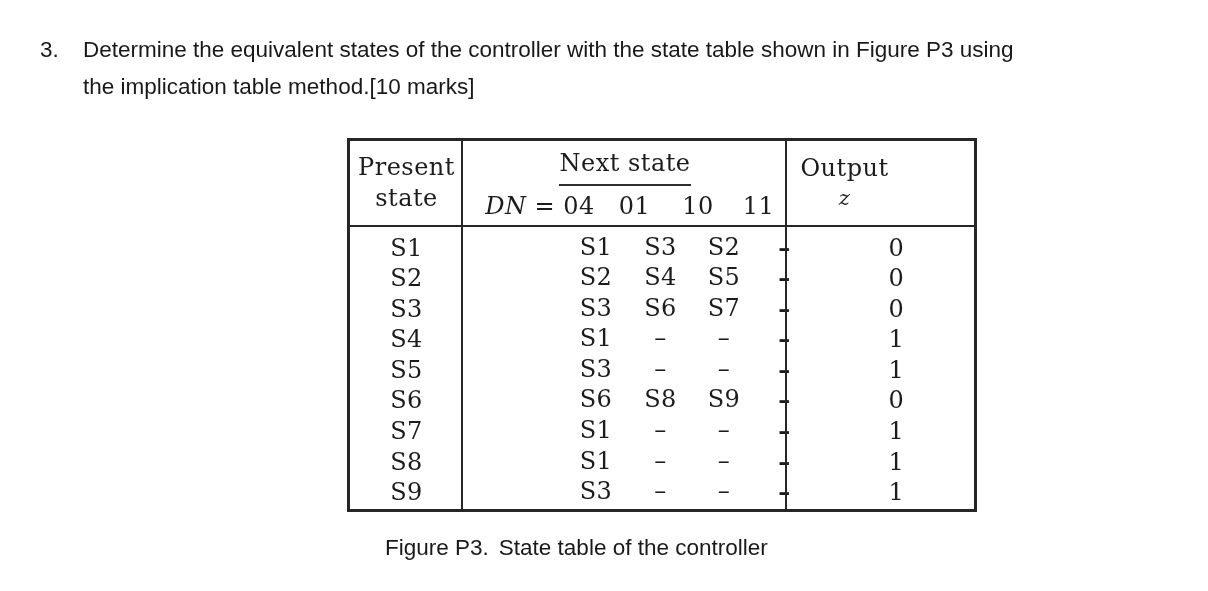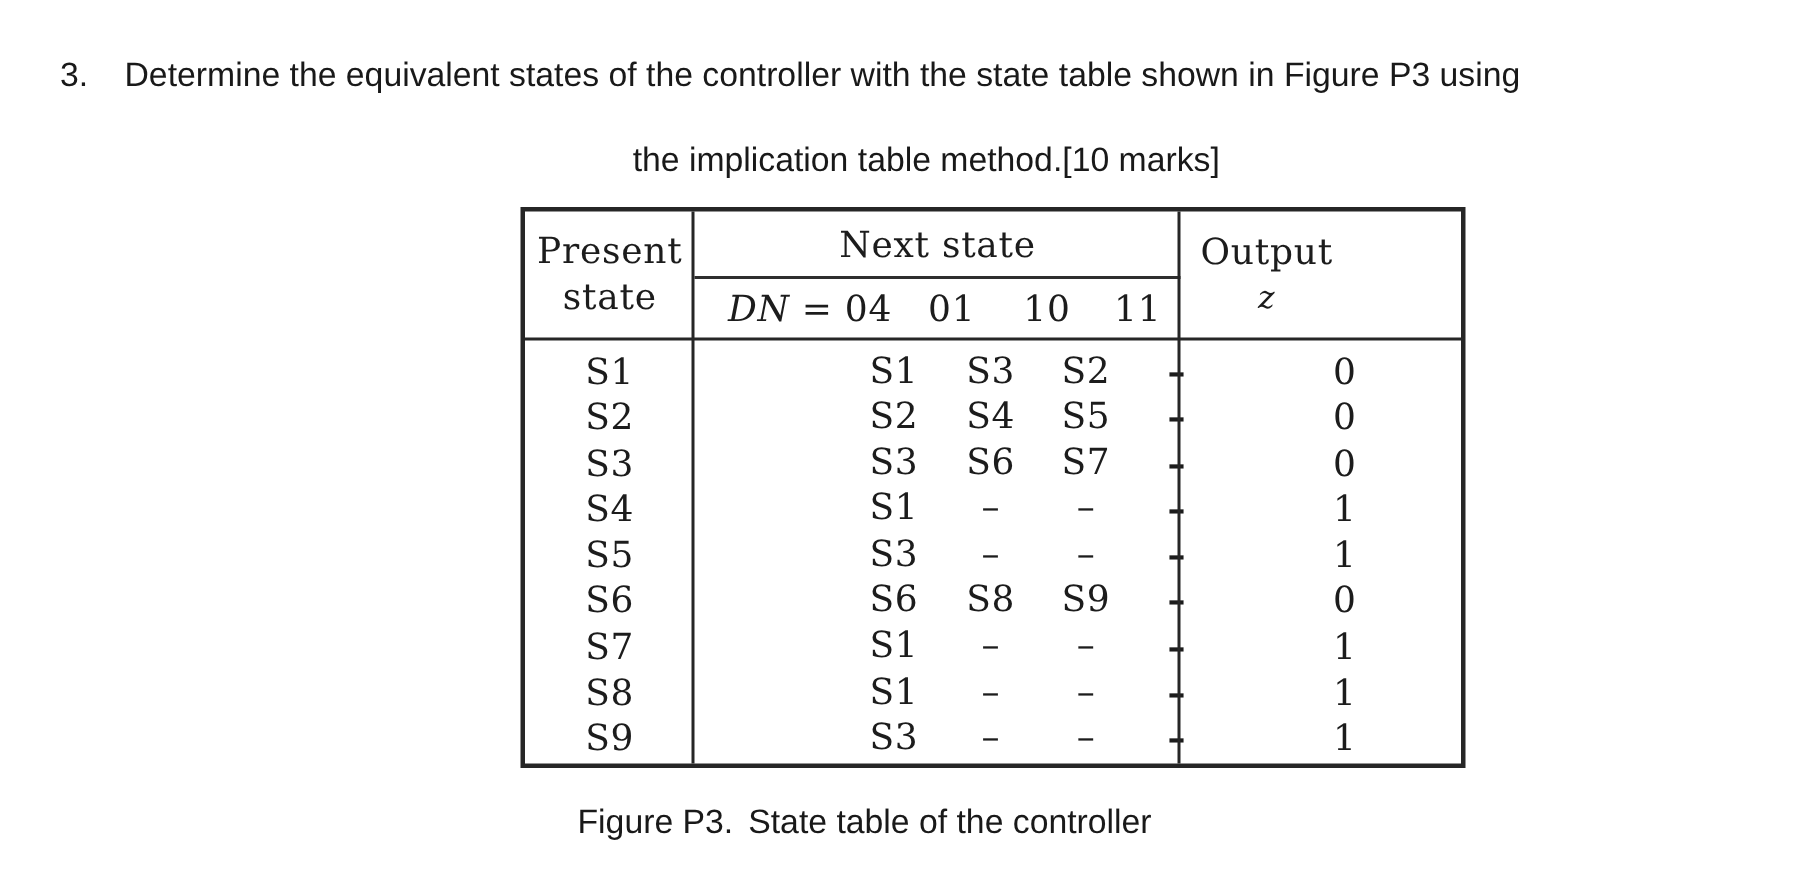--- a/index.html
+++ b/index.html
@@ -21,23 +21,22 @@
     top: 31px;
     width: 1112px;
     font-size: 22.5px;
     line-height: 37px;
     color: #191919;
   }
   .q-line1 { display: flex; }
   .q-num { width: 43px; flex: 0 0 43px; }
   .q-line2 {
     display: flex;
-    justify-content: center;
+    justify-content: flex-start;
     padding-left: 43px;
-    margin-top: 20px;
   }
 
   
   .figure {
     position: absolute;
     left: 347px;
     top: 138px;
     filter: blur(0.3px);
   }
   .state-table {
@@ -68,21 +67,21 @@
     border-bottom: 2px solid #262626;
   }
   .h-present {
     width: 113px; flex: 0 0 113px;
     display: flex; flex-direction: column;
     align-items: center; justify-content: center;
     line-height: 31px;
   }
   .h-next {
     width: 324px; flex: 0 0 324px;
-    display: flex; flex-direction: column;
+    display: flex; flex-direction: column; align-items: center;
   }
   .h-next-title {
     height: 45px; flex: 0 0 45px;
     display: flex; align-items: center; justify-content: center;
     border-bottom: 2px solid #2e2e2e;
   }
   .h-next-sub {
     flex: 1;
     display: grid;
     grid-template-columns: 140px 63px 64px 57px;

